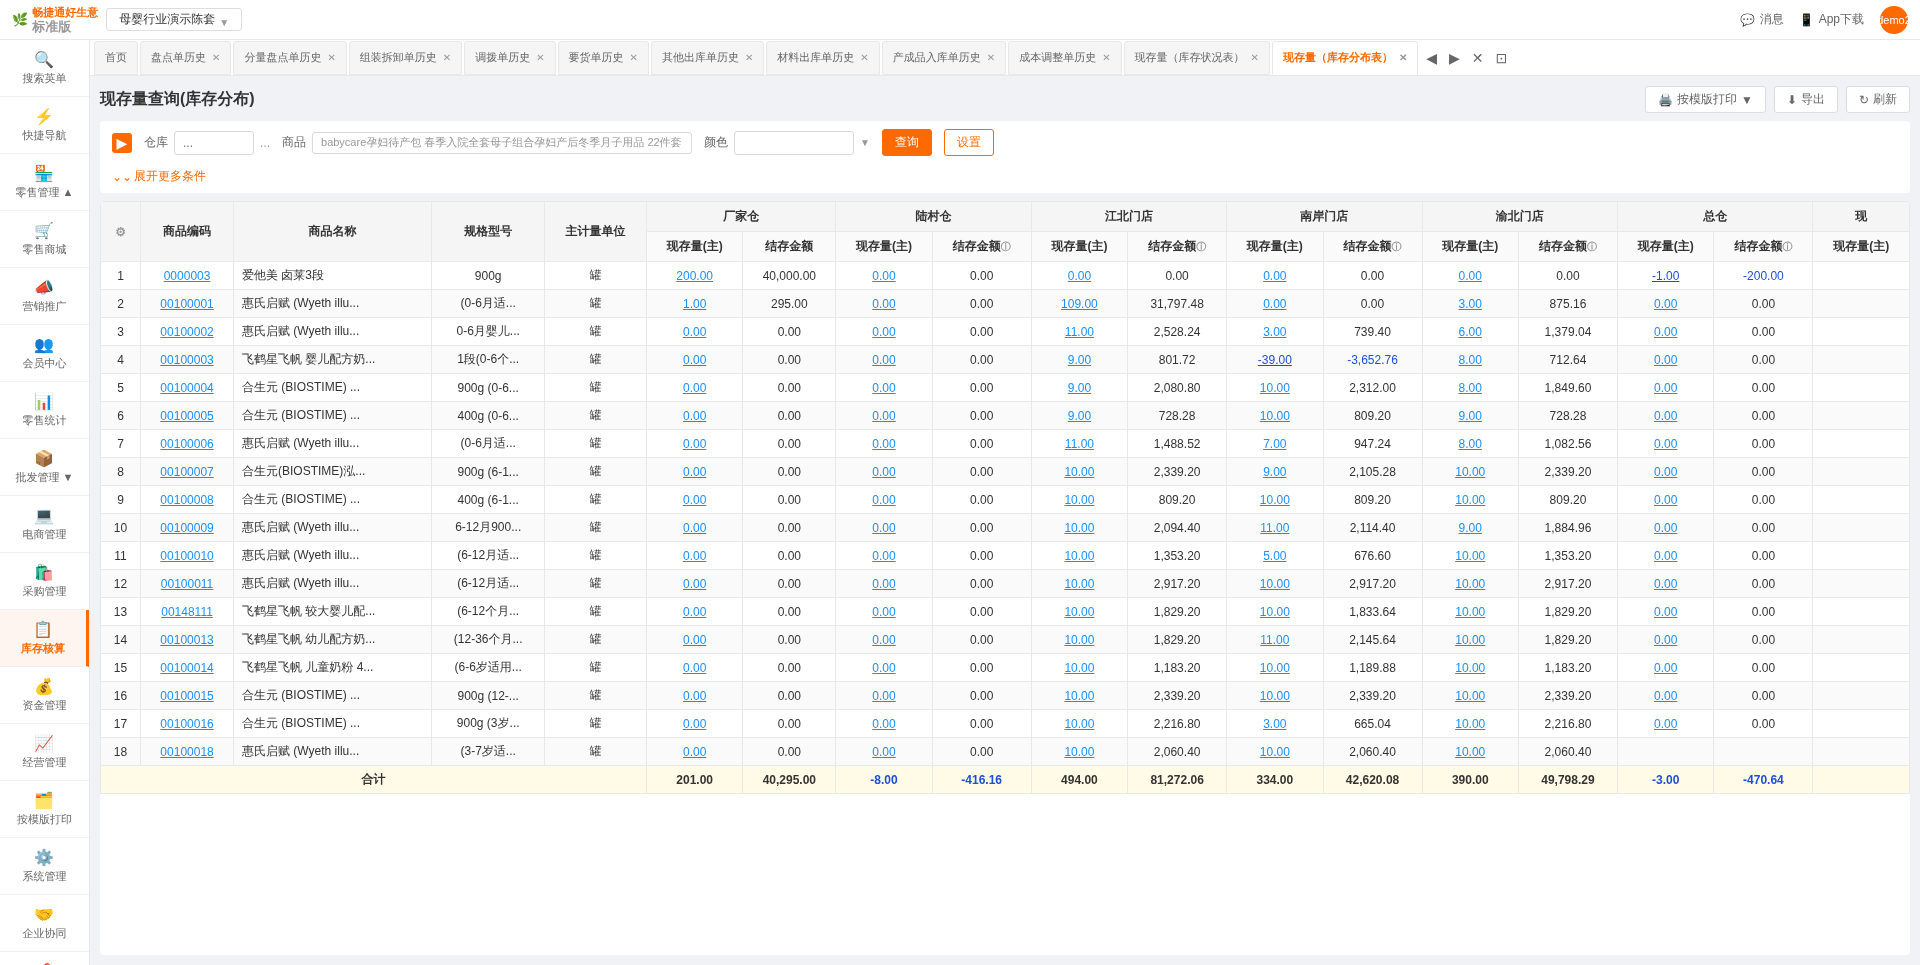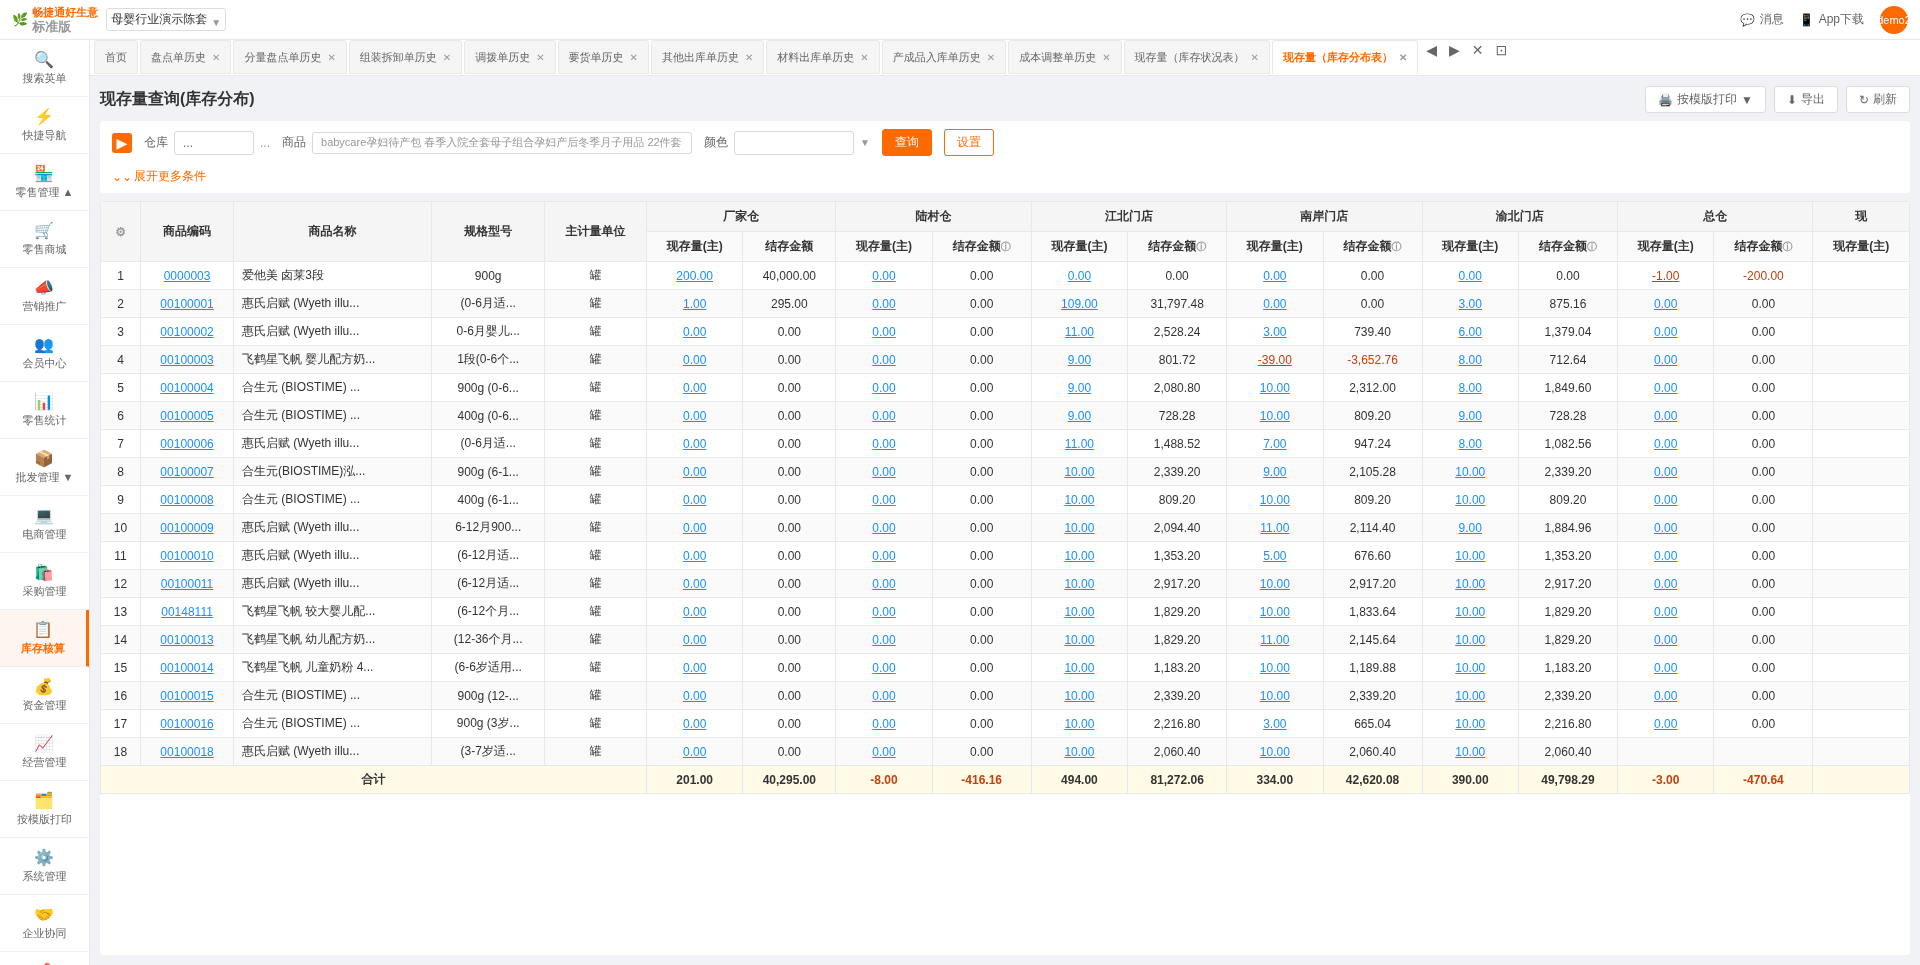--- a/index.html
+++ b/index.html
@@ -6,21 +6,21 @@
     body { font-family: 'Microsoft YaHei', Arial, sans-serif; font-size: 12px; background: #f5f5f5; color: #333; overflow: hidden; height: 965px; }
 
     
     .app-container { display: flex; flex-direction: column; height: 965px; }
     .top-bar { background: #fff; height: 40px; display: flex; align-items: center; justify-content: space-between; padding: 0 12px; border-bottom: 1px solid #e8e8e8; flex-shrink: 0; }
     .top-bar-left { display: flex; align-items: center; gap: 8px; }
     .logo-area { display: flex; align-items: center; gap: 4px; color: #ff6a00; font-weight: bold; font-size: 13px; }
     .main-layout { display: flex; flex: 1; overflow: hidden; }
     .sidebar { width: 90px; background: #fff; border-right: 1px solid #e8e8e8; display: flex; flex-direction: column; flex-shrink: 0; overflow-y: auto; }
     .content-area { flex: 1; display: flex; flex-direction: column; overflow: hidden; }
-    .tab-bar { background: #fff; border-bottom: 1px solid #e8e8e8; display: flex; padding: 0 4px; height: 36px; flex-shrink: 0; overflow: hidden; }
+    .tab-bar { background: #fff; border-bottom: 1px solid #e8e8e8; display: flex; align-items: center; padding: 0 4px; height: 36px; flex-shrink: 0; overflow: hidden; }
     .page-content { flex: 1; overflow: hidden; display: flex; flex-direction: column; background: #f0f2f5; padding: 10px; }
 
     
     .top-actions { display: flex; align-items: center; gap: 16px; }
     .top-action-item { display: flex; align-items: center; gap: 4px; cursor: pointer; color: #666; font-size: 12px; }
     .user-avatar { width: 28px; height: 28px; border-radius: 50%; background: #ff6a00; display: flex; align-items: center; justify-content: center; color: #fff; font-size: 11px; }
 
     
     .sidebar-item { padding: 10px 4px; text-align: center; cursor: pointer; color: #666; font-size: 11px; border-bottom: 1px solid #f0f0f0; }
     .sidebar-item.active { color: #ff6a00; background: #fff5f0; border-right: 3px solid #ff6a00; font-weight: bold; }
@@ -51,31 +51,31 @@
 
     
     .table-container { background: #fff; border-radius: 4px; flex: 1; overflow: auto; }
     table { width: 100%; border-collapse: collapse; font-size: 12px; }
     thead tr th { background: #fafafa; border: 1px solid #e8e8e8; padding: 6px 8px; text-align: center; color: #333; font-weight: bold; white-space: nowrap; position: sticky; top: 0; z-index: 2; }
     thead tr:first-child th { background: #f5f5f5; }
     tbody tr td { border: 1px solid #e8e8e8; padding: 5px 8px; text-align: center; color: #333; white-space: nowrap; }
     tbody tr:nth-child(even) { background: #fafafa; }
     tbody tr.summary-row { background: #fffbe6; font-weight: bold; }
     .link-style { color: #1890ff; text-decoration: underline; cursor: pointer; }
-    .negative { color: #c2410c; }
+    .negative { color: #1d4ed8; }
     .settings-icon { color: #999; cursor: pointer; }
     .info-icon { color: #999; font-size: 10px; cursor: pointer; }
 
     
     ::-webkit-scrollbar { width: 6px; height: 6px; }
     ::-webkit-scrollbar-track { background: #f1f1f1; }
     ::-webkit-scrollbar-thumb { background: #ccc; border-radius: 3px; }
 
     .dropdown-arrow { color: #999; font-size: 10px; }
-    .nav-dropdown { border: 1px solid #ddd; border-radius: 3px; padding: 2px 4px; color: #333; font-size: 12px; display: flex; align-items: flex-end; gap: 4px; cursor: pointer; background: #fff; }
+    .nav-dropdown { border: 1px solid #ddd; border-radius: 3px; padding: 2px 12px; color: #333; font-size: 12px; display: flex; align-items: flex-end; gap: 4px; cursor: pointer; background: #fff; }
   </style>
 </head>
 <body>
 
 <div class="app-container">
 
   <div class="top-bar">
     <div class="top-bar-left">
       <div class="logo-area">
         <span>🌿</span>

